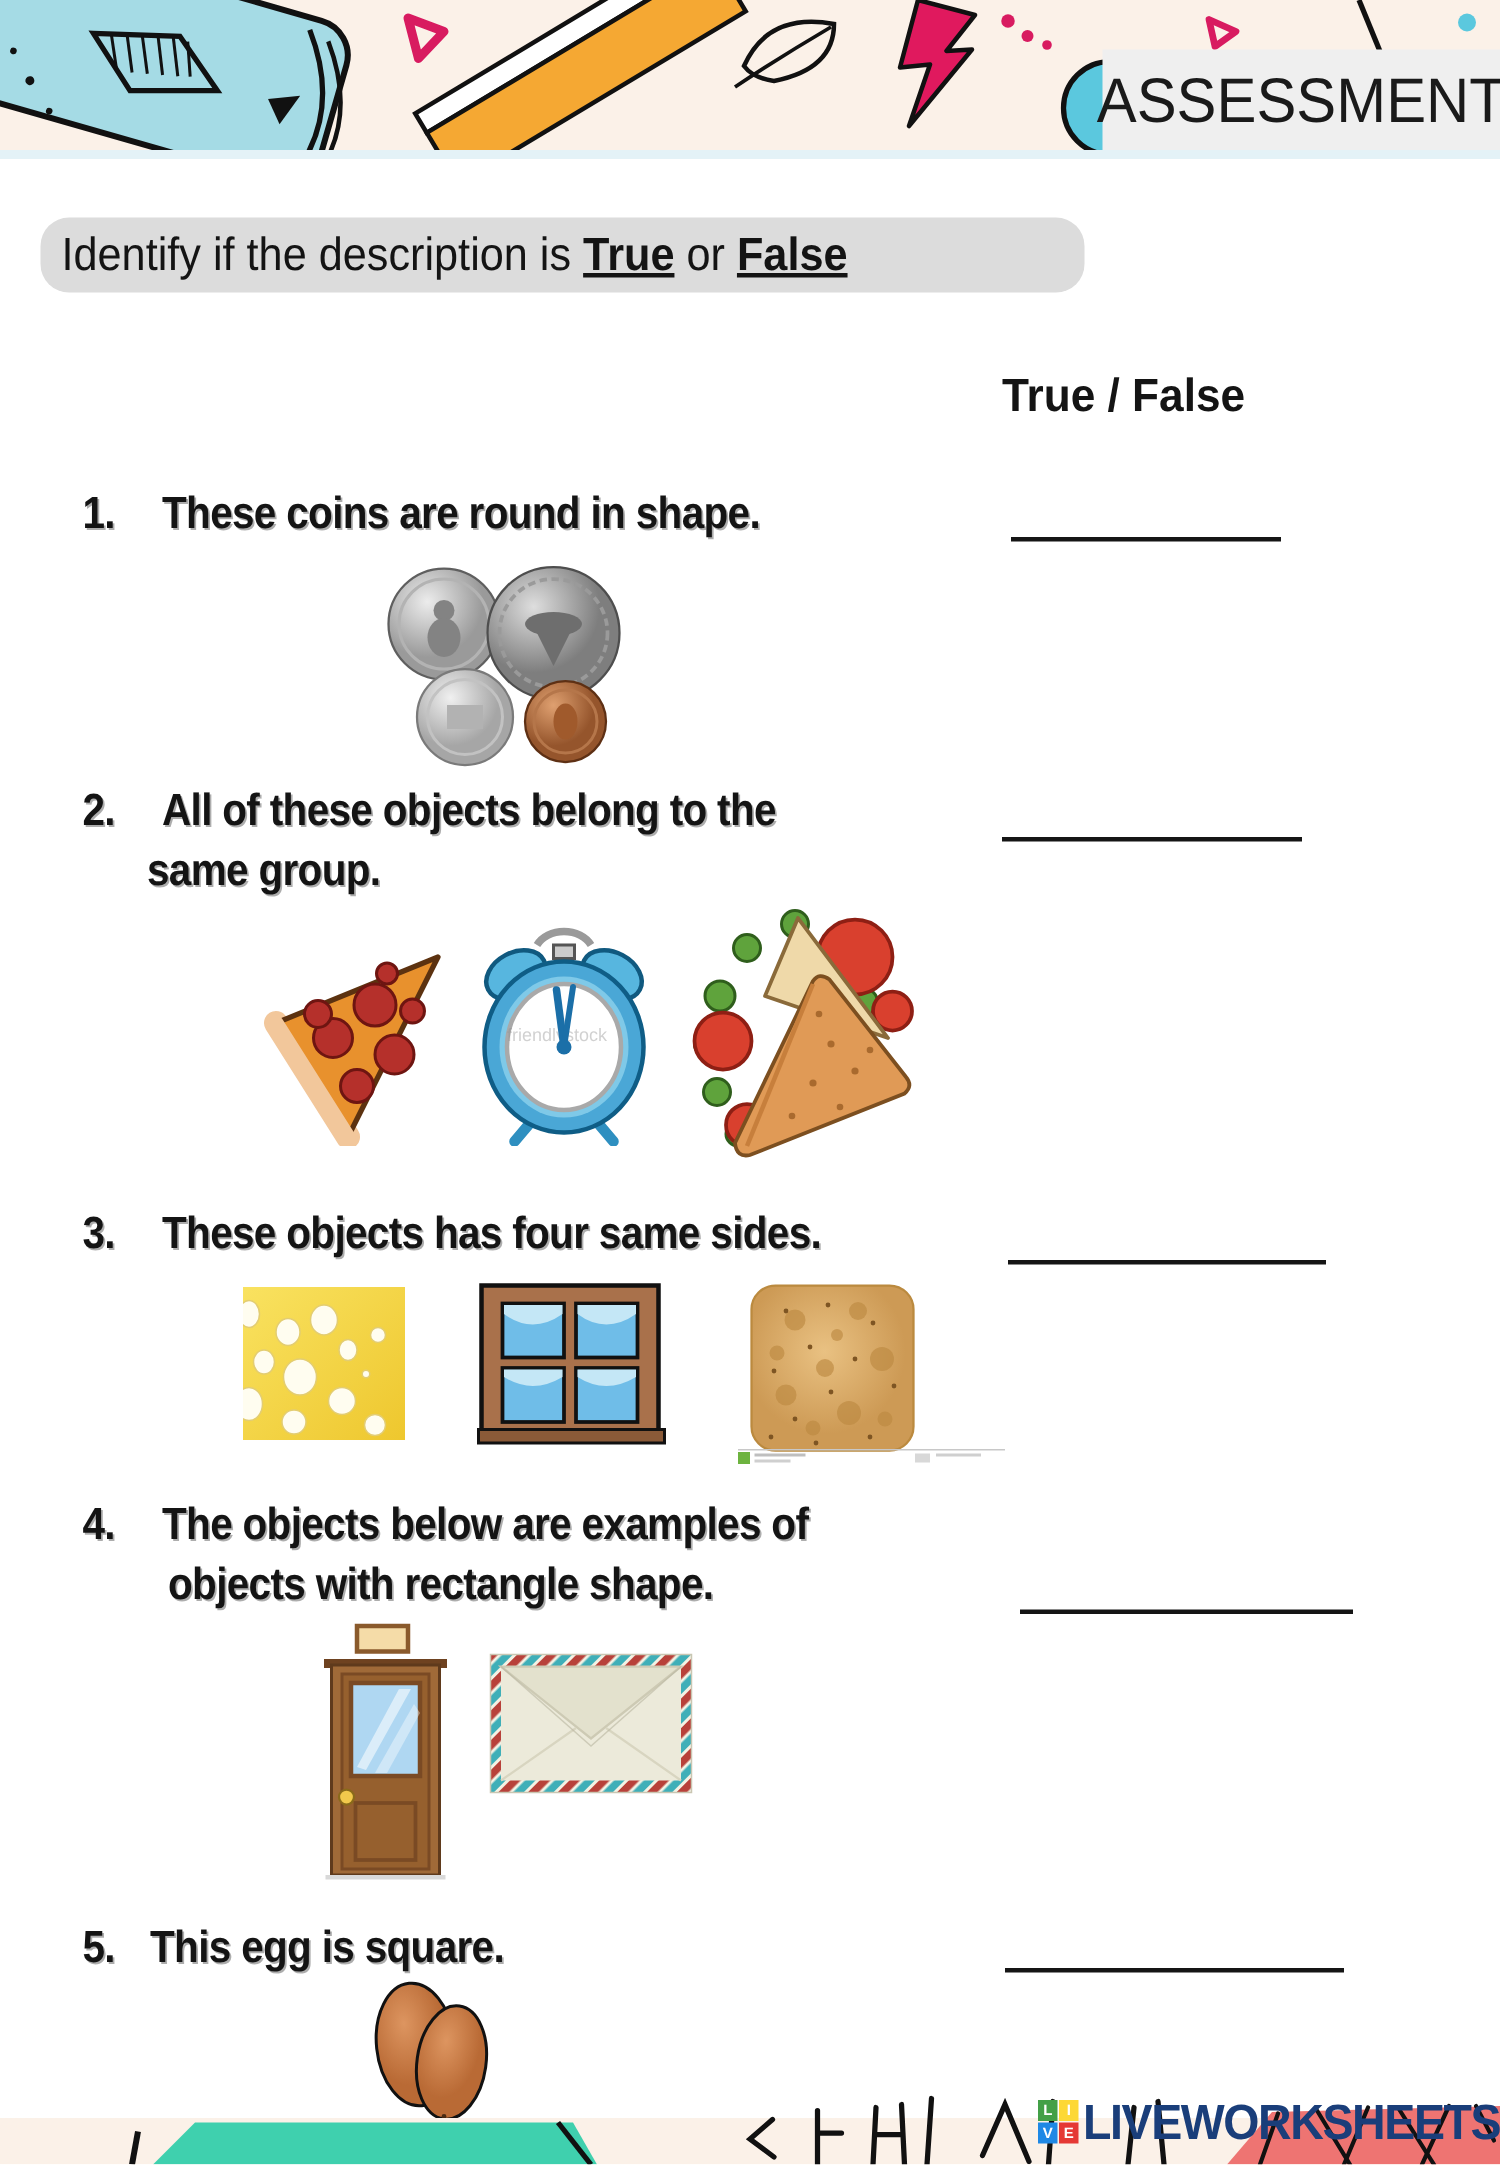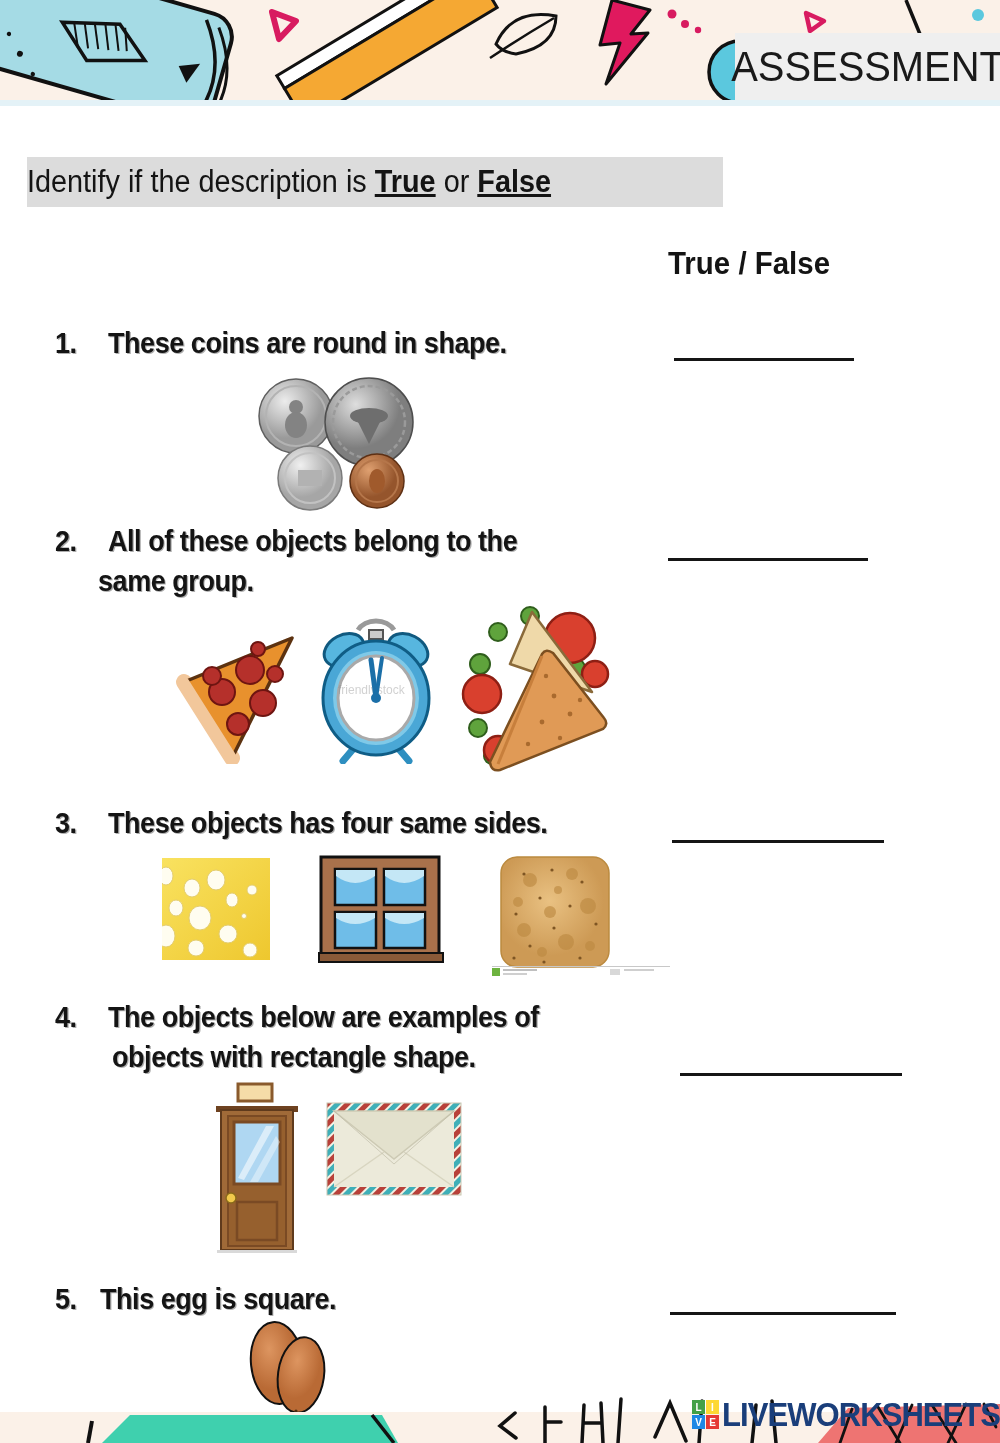--- a/index.html
+++ b/index.html
@@ -6,22 +6,22 @@
   body{width:1000px;height:1443px;position:relative;background:#fff;overflow:hidden;
        font-family:"Liberation Sans", sans-serif;color:#141414;}
   .abs{position:absolute;}
   
   #banner{left:0;top:0;width:1000px;height:100px;background:#fbf1e8;overflow:hidden;}
   #banner-underline{left:0;top:100px;width:1000px;height:6px;background:#e4f2f7;}
   #assessment-box{left:735px;top:33px;width:265px;height:67px;background:#efefef;
      display:flex;align-items:center;justify-content:center;z-index:5;}
   #assessment-box span{font-size:42px;letter-spacing:0;color:#1a1a1a;transform:scaleX(.95);white-space:nowrap;}
   
-  #instruction{left:27px;top:157px;width:696px;height:50px;background:#dcdcdc;
-     display:flex;align-items:center;box-sizing:border-box;}
+  #instruction{left:27px;top:145px;width:696px;height:50px;background:#dcdcdc;
+     display:flex;align-items:center;padding-left:14px;box-sizing:border-box;border-radius:19px;}
   #instruction .t{font-size:31px;transform:scaleX(.93);transform-origin:left center;white-space:nowrap;}
   #instruction b{font-weight:700;text-decoration:underline;}
   
   .col-head{font-size:31px;font-weight:700;transform:scaleX(.95);transform-origin:left top;white-space:nowrap;}
   .q-num,.q-text{font-size:30px;font-weight:700;letter-spacing:-.5px;white-space:nowrap;
      transform:scaleX(.9);transform-origin:left top;text-shadow:1.3px 1.3px 0 rgba(0,0,0,.32);}
   .blank{height:0;border-top:3px solid #151515;}
   
   #logo{left:692px;top:1396px;display:flex;align-items:flex-start;z-index:6;}
   #logo-grid{width:28px;height:30px;display:grid;grid-template-columns:13px 13px;grid-template-rows:14px 14px;gap:1px;margin-top:4px;}

